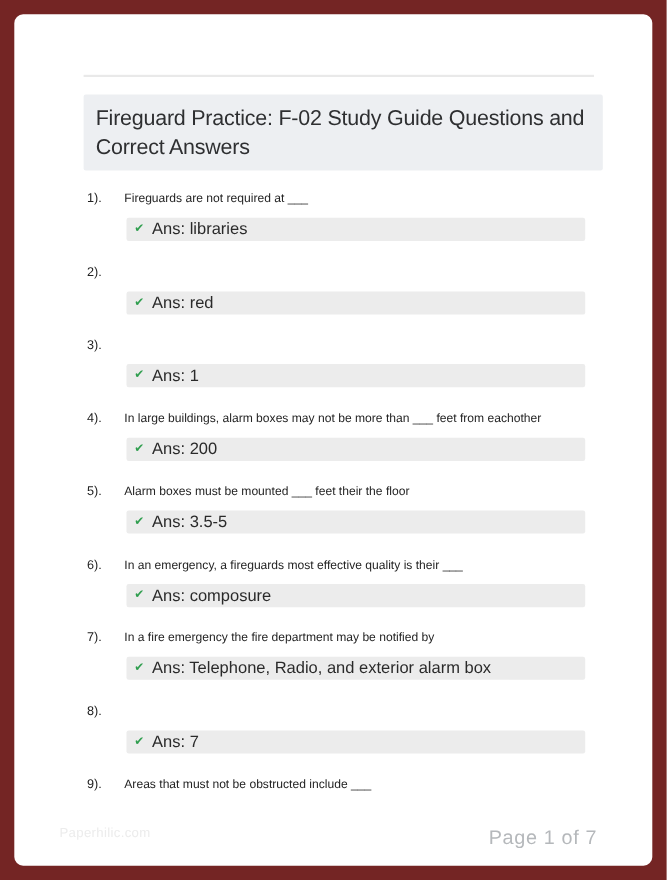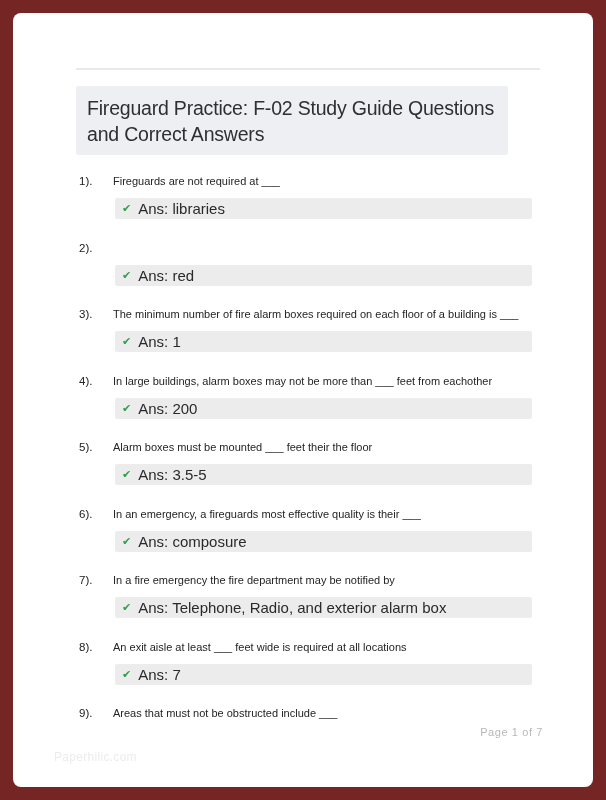--- a/index.html
+++ b/index.html
@@ -19,21 +19,21 @@
   }
   .top-rule {
     position: absolute;
     left: 63px; top: 55px;
     width: 464px; height: 2px;
     background: var(--rule, #e9e9e9);
   }
   .title-block {
     position: absolute;
     left: 63px; top: 73px;
-    width: 432px; height: 69px;
+    width: 472px; height: 69px;
     background: var(--title-bg, #edeff2);
     border-radius: 2px;
     padding: 9px 12px 0 11px;
     font-size: 19.5px;
     line-height: 26px;
     font-weight: 500;
     letter-spacing: -0.2px;
     color: #2e2f31;
   }
   .qa-list {
@@ -84,22 +84,22 @@
   }
   .watermark {
     position: absolute;
     left: 41px; top: 737px;
     font-size: 12px;
     color: var(--watermark, #ececec);
     letter-spacing: 0.3px;
   }
   .page-indicator {
     position: absolute;
-    right: 50px; top: 713px;
-    font-size: 11px;
+    right: 50px; top: 738px;
+    font-size: 18px;
     color: var(--muted, #b5b8bb);
     letter-spacing: 0.6px;
   }
 </style>
 </head>
 <body>
 
 <div class="page">
 
   <div class="top-rule"></div>
@@ -126,21 +126,20 @@
       </div>
       <div class="a-box">
         <span class="check">✔</span>
         <span class="a-text">Ans: red</span>
       </div>
     </div>
 
     <div class="qa-item">
       <div class="q-row">
         <span class="q-num">3).</span>
-        <span class="q-text">The minimum number of fire alarm boxes required on each floor of a building is ___</span>
       </div>
       <div class="a-box">
         <span class="check">✔</span>
         <span class="a-text">Ans: 1</span>
       </div>
     </div>
 
     <div class="qa-item">
       <div class="q-row">
         <span class="q-num">4).</span>
@@ -181,21 +180,20 @@
       </div>
       <div class="a-box">
         <span class="check">✔</span>
         <span class="a-text">Ans: Telephone, Radio, and exterior alarm box</span>
       </div>
     </div>
 
     <div class="qa-item">
       <div class="q-row">
         <span class="q-num">8).</span>
-        <span class="q-text">An exit aisle at least ___ feet wide is required at all locations</span>
       </div>
       <div class="a-box">
         <span class="check">✔</span>
         <span class="a-text">Ans: 7</span>
       </div>
     </div>
 
     <div class="qa-item">
       <div class="q-row">
         <span class="q-num">9).</span>

